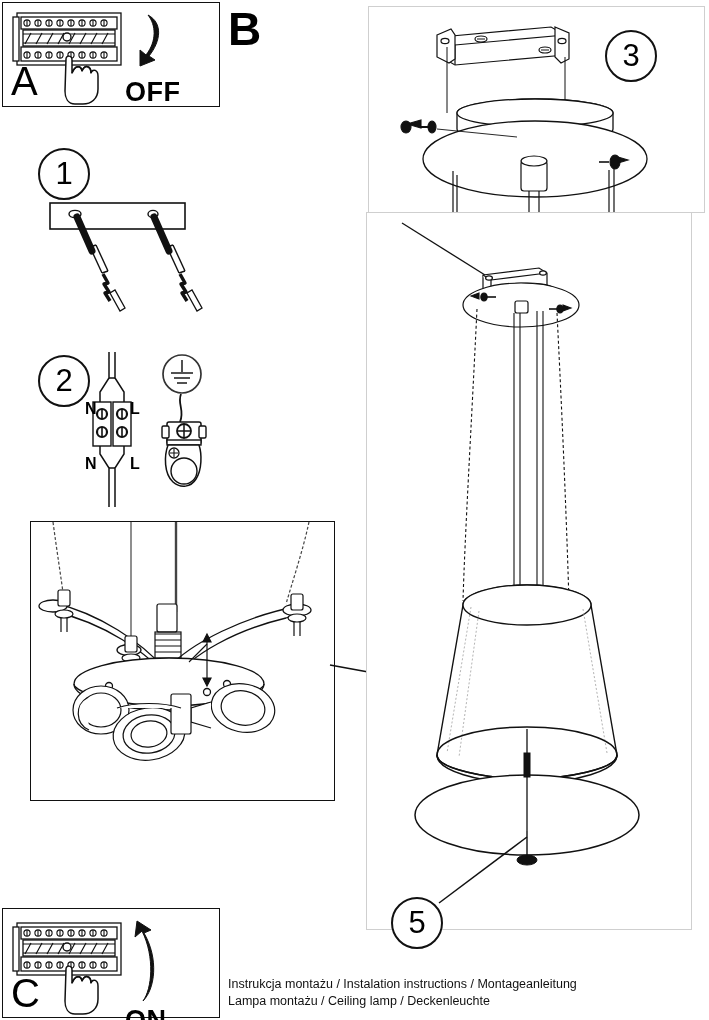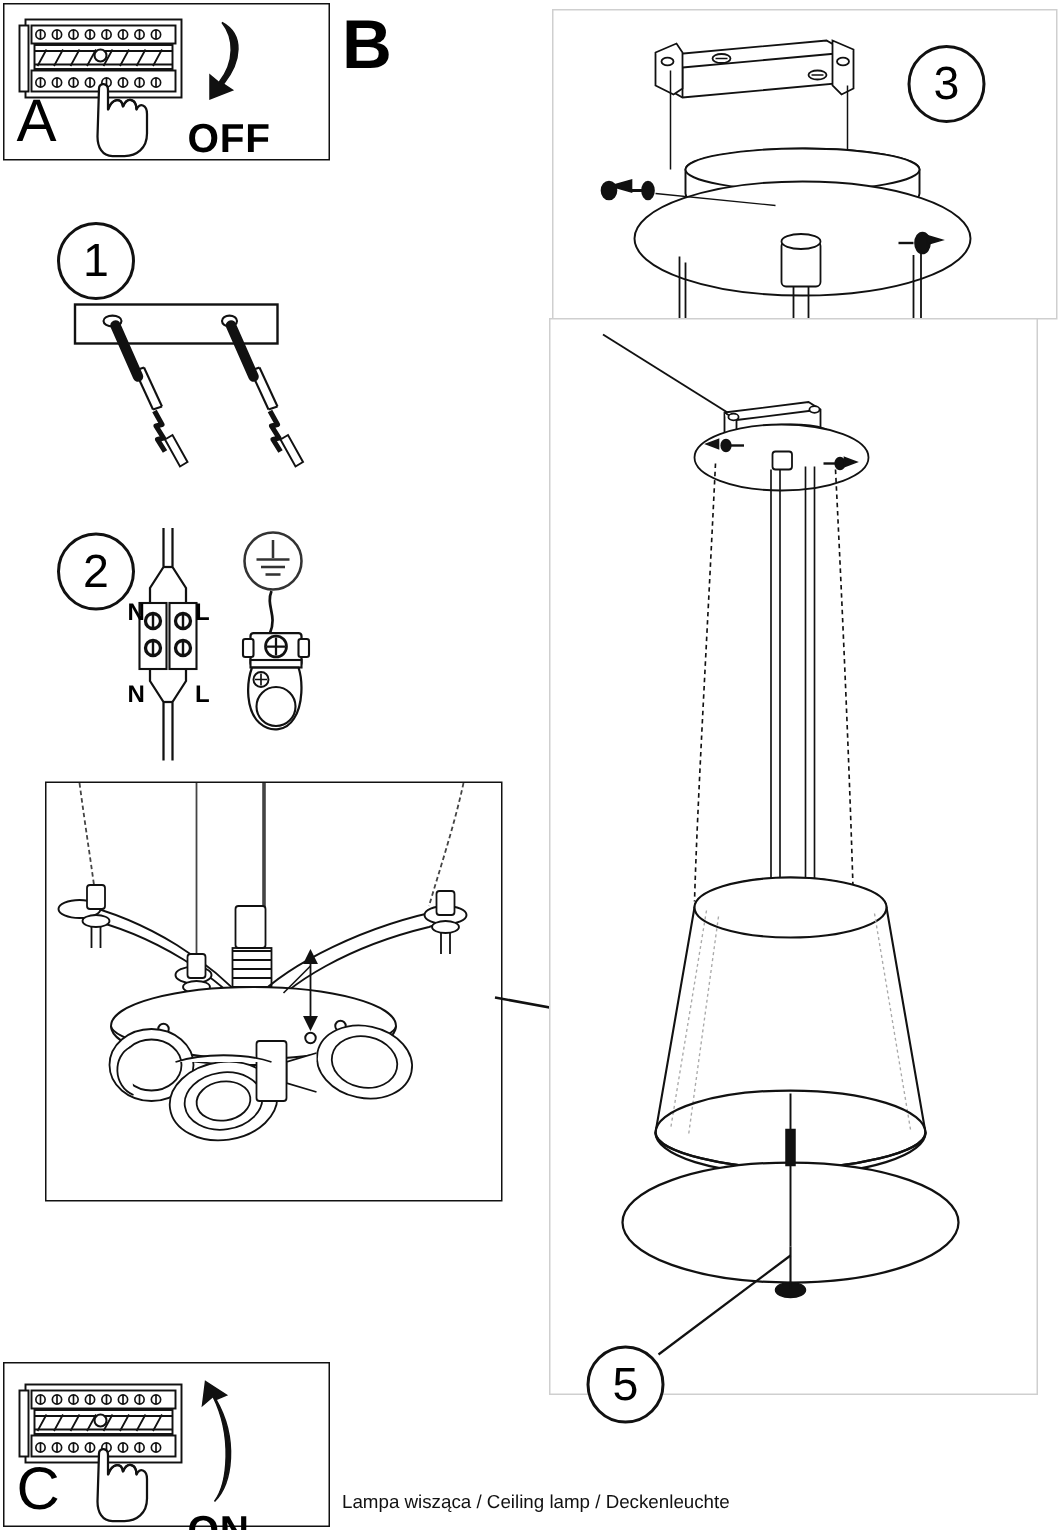--- a/index.html
+++ b/index.html
@@ -396,16 +396,17 @@
       </g>
       <g fill="#111">
         <path d="M140 92 C149 80,152 48,139 22 l-7 6 l2 -16 l14 9 l-7 3 C156 50,152 80,140 92 Z" stroke="#111" stroke-width="1"></path>
       </g>
     </svg>
     <div class="abs bigletter" style="left:8px;top:64px;">C</div>
     <div class="abs onoff" style="left:122px;top:82px;text-align:right;">ON</div>
   </div>
 
   <div class="footer">
-    <div>Lampa wisząca / Ceiling lamp / Deckenleuchte</div>
+    <div>Instrukcja montażu / Instalation instructions / Montageanleitung</div>
+    <div>Lampa montażu / Ceiling lamp / Deckenleuchte</div>
   </div>
 
 </div>
 
 </body></html>

